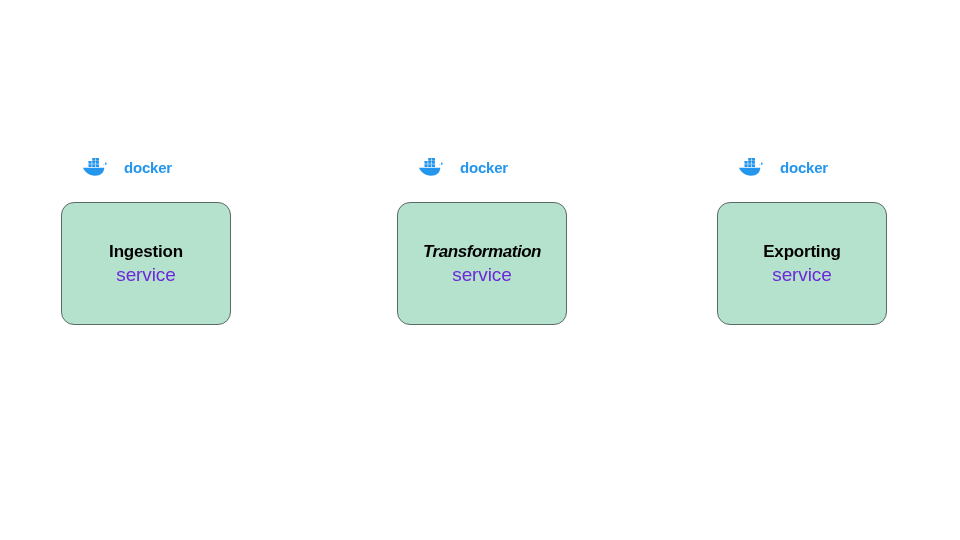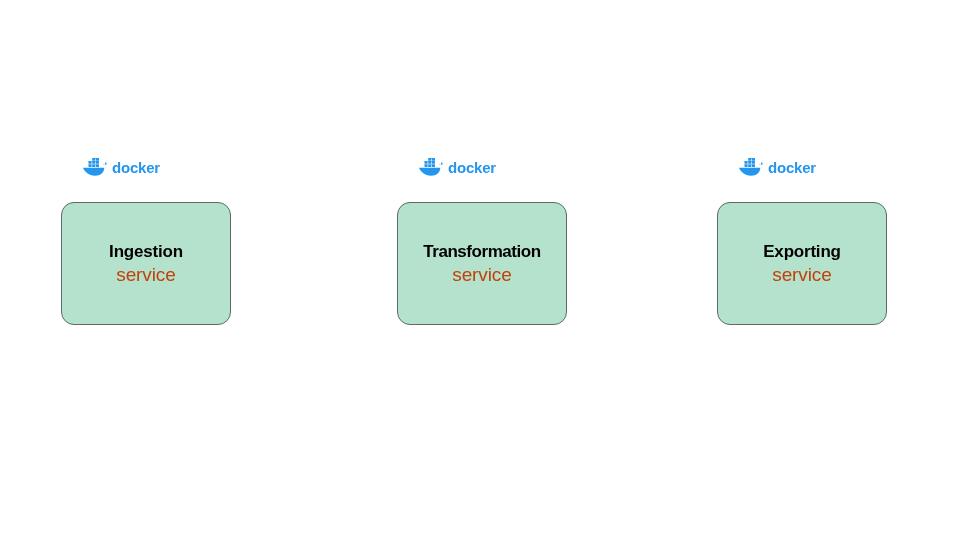--- a/index.html
+++ b/index.html
@@ -58,21 +58,21 @@
   .stage-3 { left: 717px; }
 
   
   .docker-logo {
     position: absolute;
     left: 21px;
     top: 0px;
     height: 24px;
     display: flex;
     align-items: center;
-    gap: 4px;
+    gap: 16px;
   }
   .docker-whale {
     width: 26px;
     height: 22px;
     display: block;
     flex: 0 0 auto;
   }
   .docker-word {
     font-size: 15px;
     font-weight: bold;
@@ -103,27 +103,27 @@
     font-size: 17px;
     font-weight: bold;
     color: #000000;
     line-height: 22px;
     letter-spacing: -0.2px;
     white-space: nowrap;
   }
   .service-sub {
     font-size: 19px;
     font-weight: normal;
-    color: #c2410c;
+    color: #6d28d9;
     line-height: 24px;
     letter-spacing: -0.1px;
     white-space: nowrap;
   }
   
-  .stage-2 .service-name { font-size: 17px; letter-spacing: -0.45px; }
+  .stage-2 .service-name { font-size: 17px; letter-spacing: -0.45px; font-style: italic; }
 </style>
 </head>
 <body>
 
 <div class="slide">
 
 
   <div class="pipeline-row">
 
     <div class="stage stage-1">

